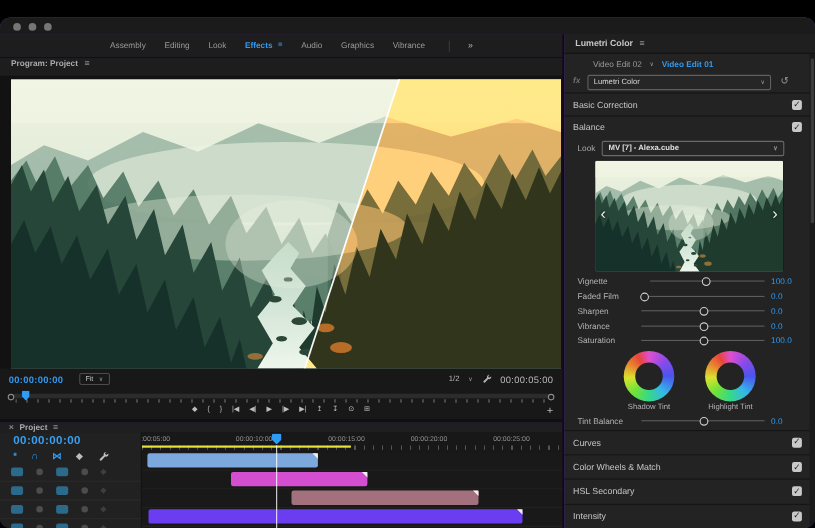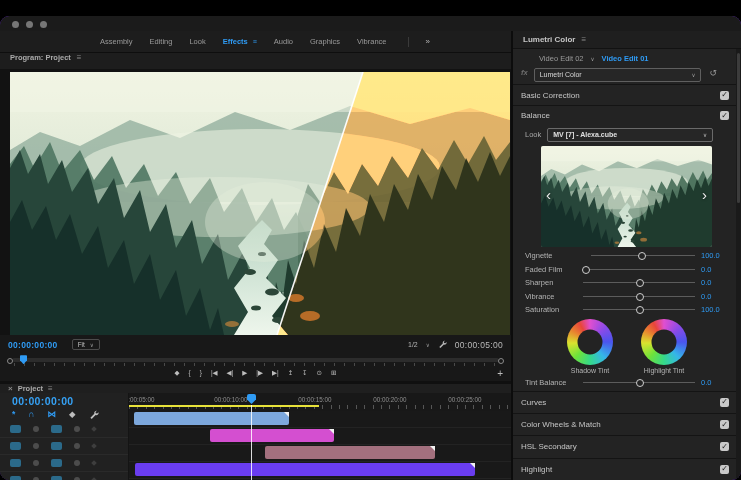--- a/index.html
+++ b/index.html
@@ -448,21 +448,21 @@
       </div>
       <div class="lum-section" style="height:22px">
         <span>Color Wheels &amp; Match</span>
         <span class="checkbox">✓</span>
       </div>
       <div class="lum-section" style="height:22px">
         <span>HSL Secondary</span>
         <span class="checkbox">✓</span>
       </div>
       <div class="lum-section" style="height:22px">
-        <span>Highlight</span>
+        <span>Intensity</span>
         <span class="checkbox">✓</span>
       </div>
 
       <div class="lum-scrollstrip">
         <span class="lum-scrollthumb"></span>
       </div>
     </div>
   </div>
 </div>
 </div>

